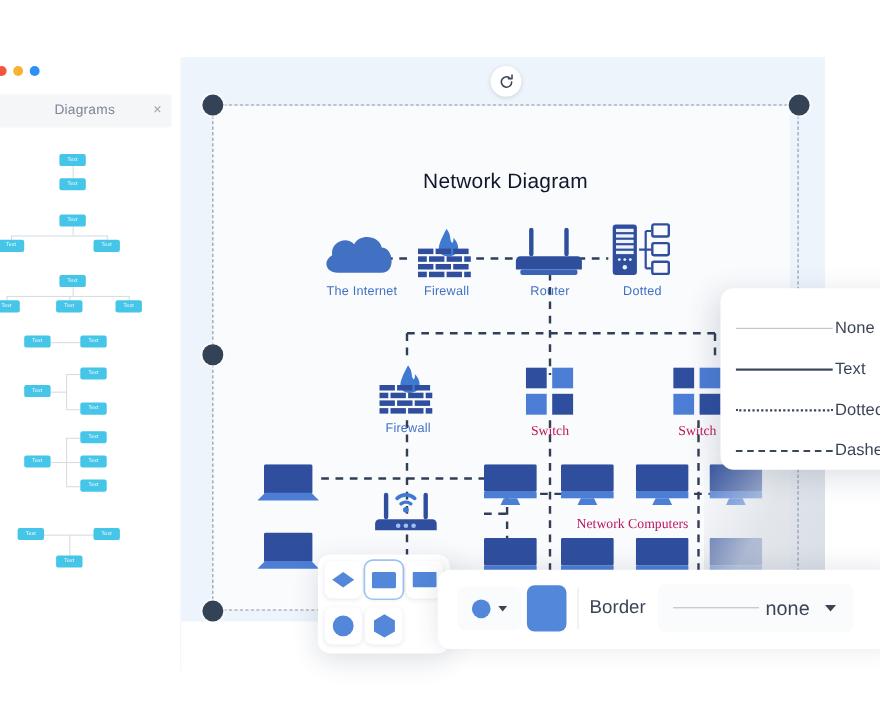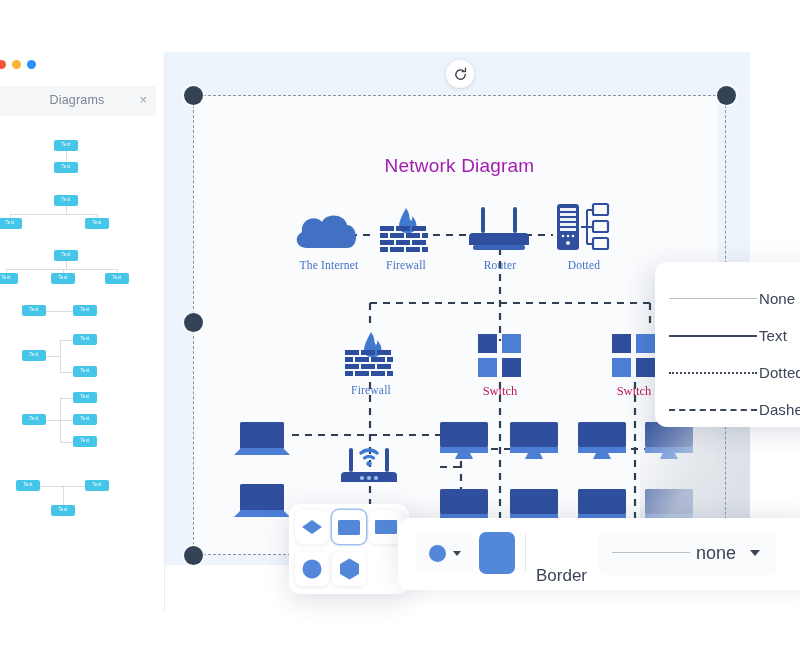--- a/index.html
+++ b/index.html
@@ -82,28 +82,28 @@
   }
 
   .doc-title {
     position: absolute; left: 193px; top: 100px; width: 533px;
     text-align: center;
     font-family: "Liberation Serif", serif;
     font-size: 50px; color: #4271c4; letter-spacing: 1px;
   }
   .doc-sub {
     position: absolute; left: 193px; top: 155px; width: 533px;
-    text-align: center; font-size: 19px; color: #a21caf; letter-spacing: .2px;
+    text-align: center; font-size: 19px; color: #0f172a; letter-spacing: .2px;
   }
 
   
   .dg { position: absolute; left: 165px; top: 52px; width: 585px; height: 513px; pointer-events: none; }
   .nodelabel {
     position: absolute; text-align: center;
-    font-family: Liberation Serif, serif;
+    font-family: Liberation Sans, sans-serif;
     font-size: 11.5px; color: #4271c4; letter-spacing: .2px;
   }
   .bignodelabel {
     position: absolute; text-align: center;
     font-family: "Liberation Serif", serif;
     font-size: 12.5px; color: #be185d;
   }
   .ico { position: absolute; }
 
   
@@ -156,21 +156,21 @@
   .tb-circle { width: 17px; height: 17px; border-radius: 50%; background: #5287d9; }
   .caret { width: 0; height: 0; border-left: 5px solid transparent; border-right: 5px solid transparent; border-top: 6px solid #3b4457; }
   .caret.sm { border-left-width: 4.5px; border-right-width: 4.5px; border-top-width: 5.5px; }
   .tb-swatch {
     position: absolute; left: 81px; top: 14px; width: 36px; height: 42px;
     background: #5287d9; border-radius: 7px; cursor: pointer;
   }
   .tb-div { position: absolute; left: 127px; top: 16px; width: 1px; height: 38px; background: #e3e7ec; }
   .tb-label {
     position: absolute; left: 138px; top: 24px;
-    font-size: 17px; color: #3b4457; margin-top: 24px;
+    font-size: 17px; color: #3b4457;
   }
   .tb-select {
     position: absolute; left: 200px; top: 13px; width: 178px; height: 44px;
     background: #fafbfc; border-radius: 7px; cursor: pointer;
   }
   .tb-select .ln-prev {
     position: absolute; left: 14px; top: 21px; width: 78px; height: 0;
     border-top: 1.3px solid #b9c0cc;
   }
   .tb-select .val {
@@ -412,20 +412,21 @@
       <rect x="0" y="0" width="48" height="25" rx="1.5" fill="#2f4f9e"></rect>
       <rect x="0" y="25" width="48" height="6" fill="#4c7ed6"></rect>
       <path d="M18 31 h12 l3 6 h-18 z" fill="#4c7ed6"></path>
     </svg>
     <svg class="ico" style="left:480px; top:370px" width="48" height="38">
       <rect x="0" y="0" width="48" height="25" rx="1.5" fill="#2f4f9e"></rect>
       <rect x="0" y="25" width="48" height="6" fill="#4c7ed6"></rect>
       <path d="M18 31 h12 l3 6 h-18 z" fill="#4c7ed6"></path>
     </svg>
 
+    <div class="bignodelabel" style="left:330px; top:417px; width:160px">Network Computers</div>
 
     <svg class="ico" style="left:275px; top:437px" width="48" height="38">
       <rect x="0" y="0" width="48" height="25" rx="1.5" fill="#2f4f9e"></rect>
       <rect x="0" y="25" width="48" height="6" fill="#4c7ed6"></rect>
       <path d="M18 31 h12 l3 6 h-18 z" fill="#4c7ed6"></path>
     </svg>
     <svg class="ico" style="left:345px; top:437px" width="48" height="38">
       <rect x="0" y="0" width="48" height="25" rx="1.5" fill="#2f4f9e"></rect>
       <rect x="0" y="25" width="48" height="6" fill="#4c7ed6"></rect>
       <path d="M18 31 h12 l3 6 h-18 z" fill="#4c7ed6"></path>

